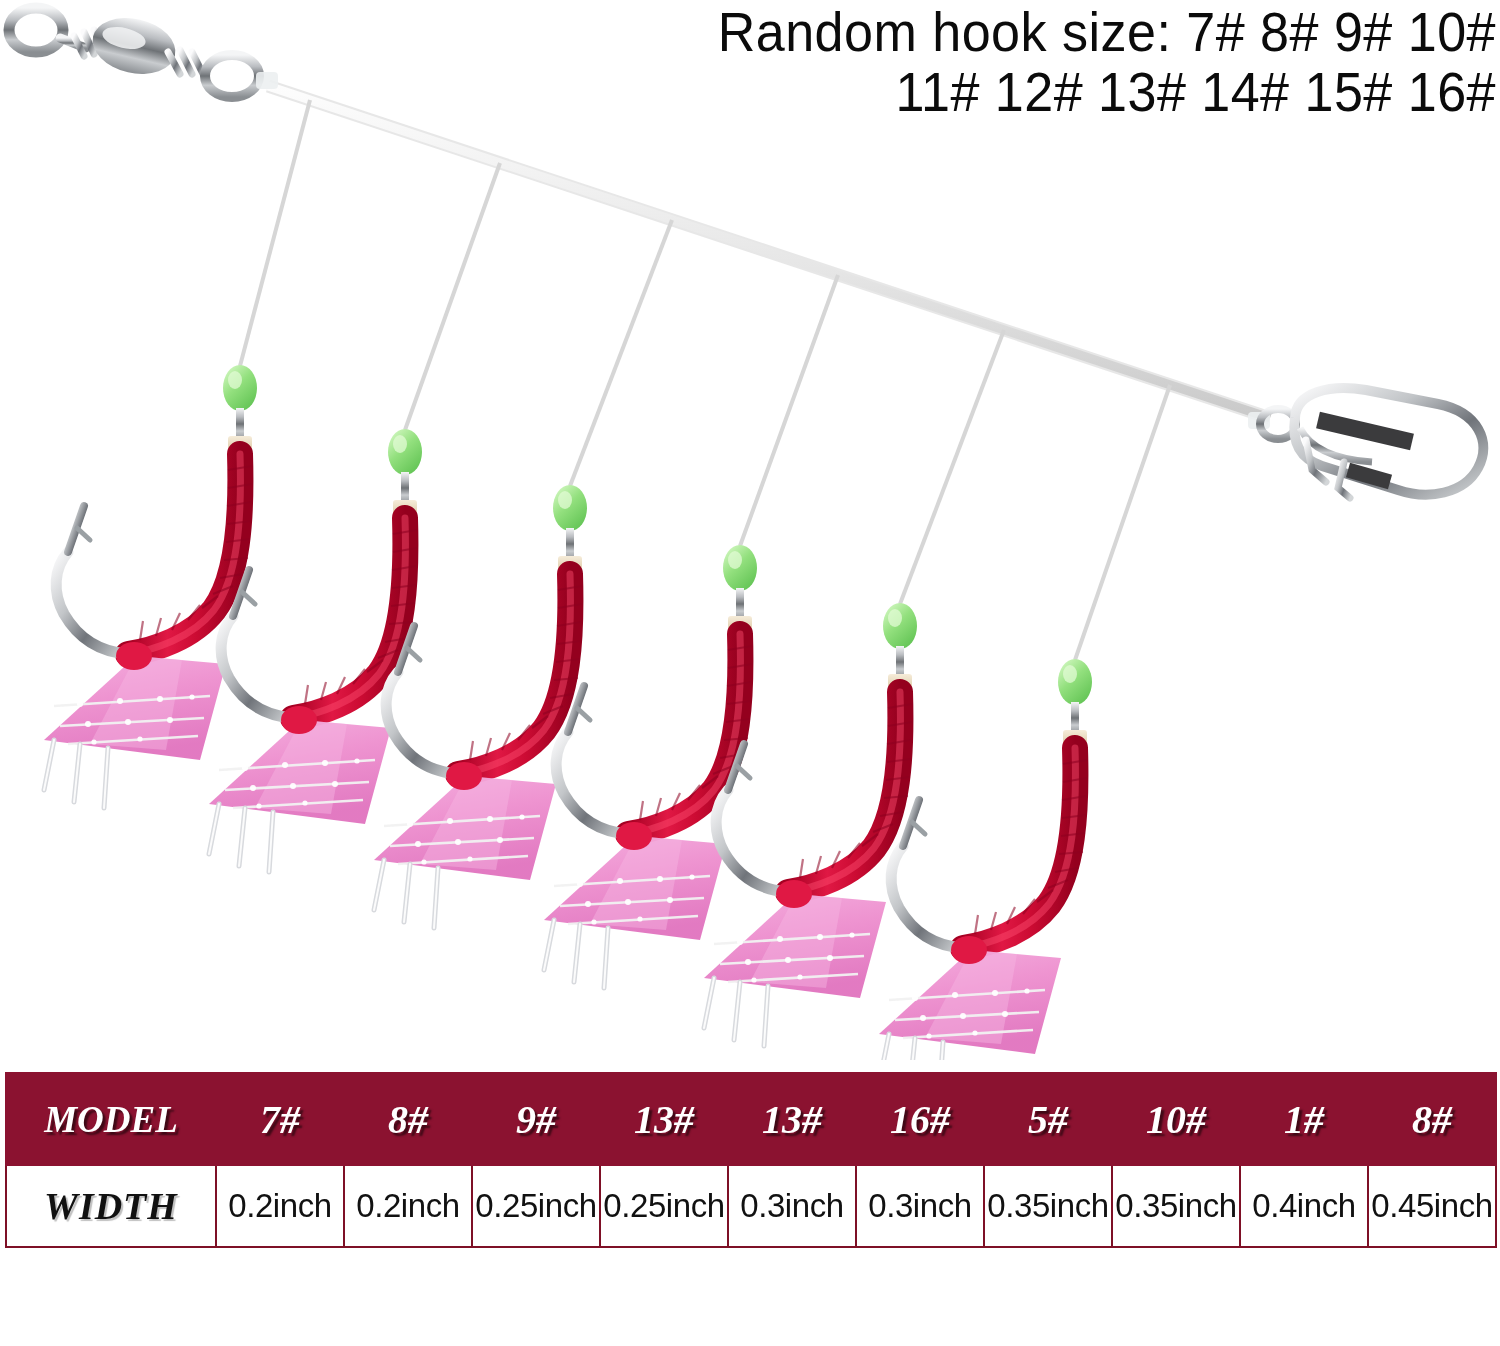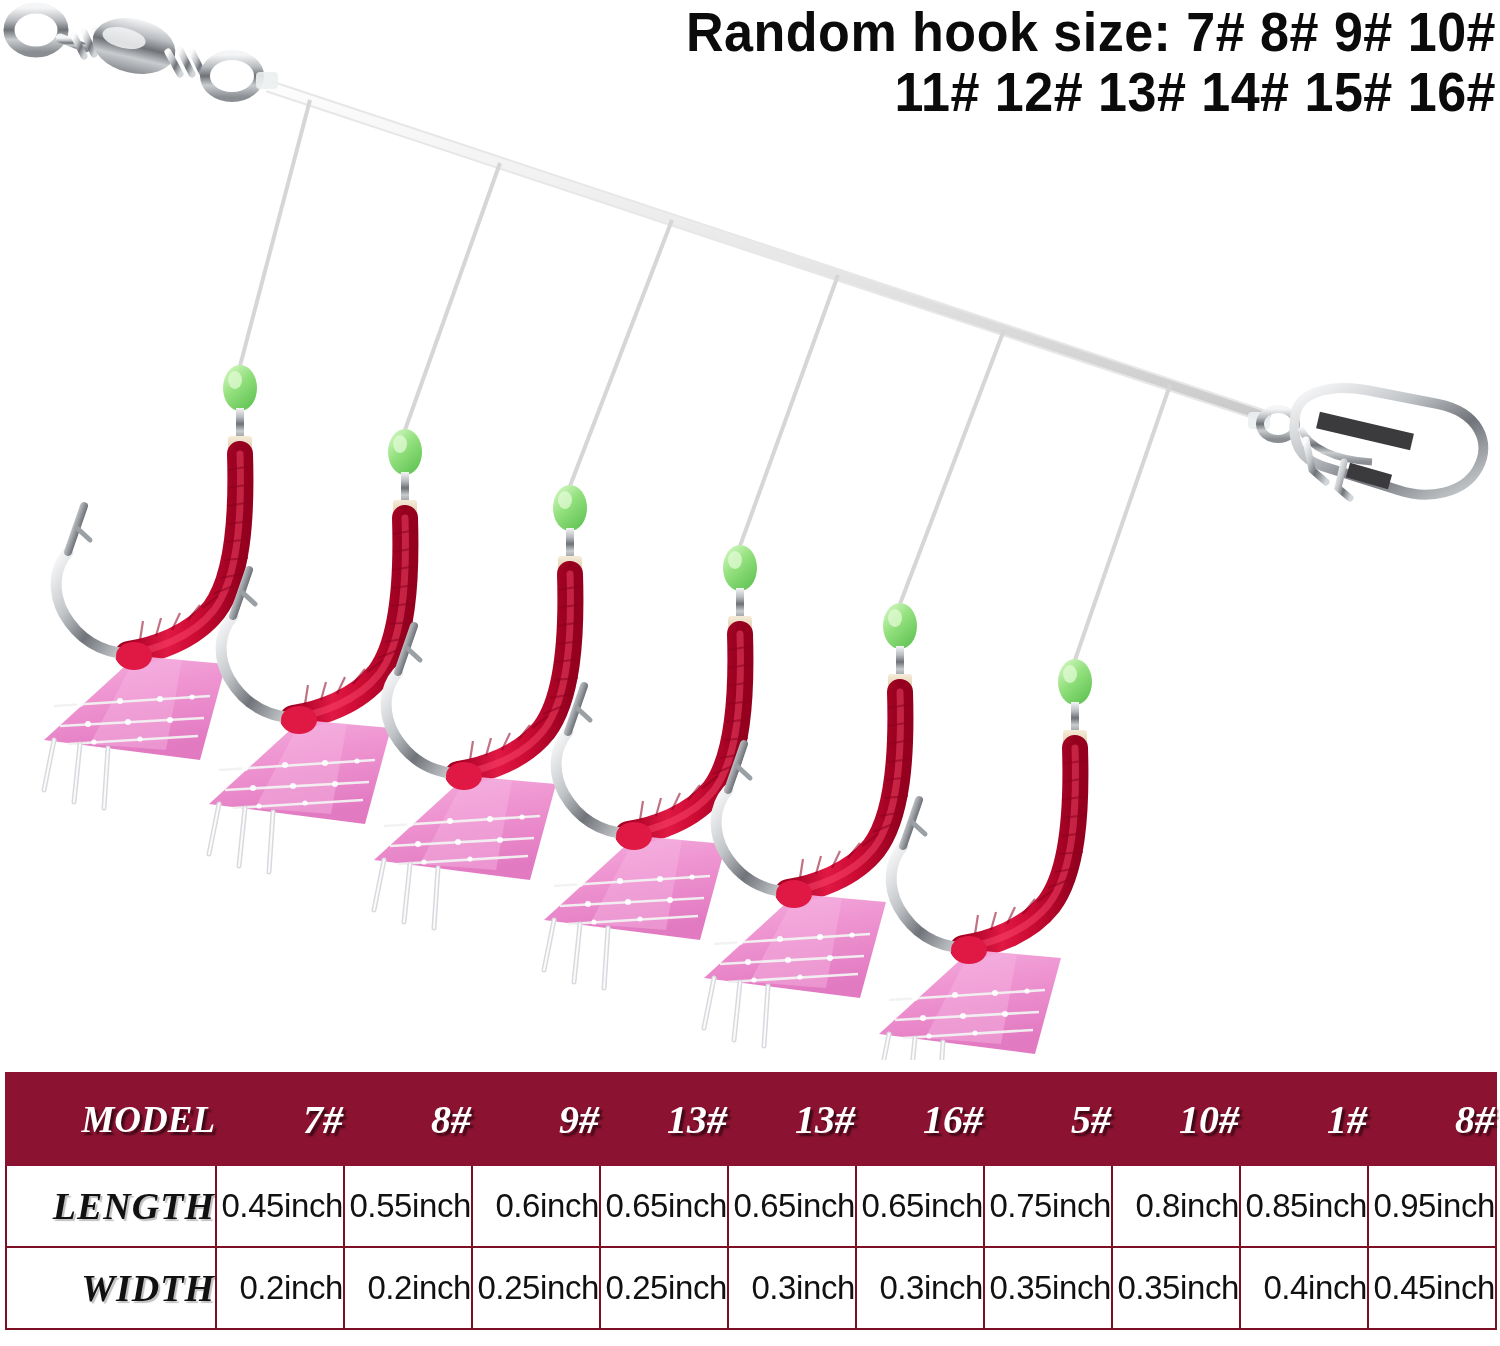--- a/index.html
+++ b/index.html
@@ -27,37 +27,37 @@
   #headline {
     position: absolute;
     left: 556px; top: 2px;
     width: 940px;
     text-align: right;
     color: #0b0b0b;
     font-family: "Liberation Sans Narrow", "Liberation Sans", sans-serif;
     font-size: 56px;
     line-height: 1.07;
     letter-spacing: 0.5px;
-    font-weight: 700;
+    font-weight: 400;
     white-space: nowrap;
   }
   #headline .hl-line { display: block; transform: scaleX(0.93); transform-origin: right center; }
 
   
   #spec-table {
     position: absolute;
     left: 5px; top: 1072px;
     width: 1490px;
     border-collapse: collapse;
     table-layout: fixed;
   }
   #spec-table td, #spec-table th {
     border: 2px solid #7e1026;
     padding: 0;
-    text-align: right;
+    text-align: center;
     vertical-align: middle;
   }
   #spec-table thead th {
     background: #8b1230;
     height: 92px;
     color: #ffffff;
     font-family: "Liberation Serif", serif;
     font-style: italic;
     font-weight: bold;
     font-size: 40px;
@@ -303,33 +303,20 @@
       <th>13#</th>
       <th>16#</th>
       <th>5#</th>
       <th>10#</th>
       <th>1#</th>
       <th>8#</th>
     </tr>
   </thead>
   <tbody>
     <tr>
-      <td class="row-label">LENGTH</td>
-      <td>0.45inch</td>
-      <td>0.55inch</td>
-      <td>0.6inch</td>
-      <td>0.65inch</td>
-      <td>0.65inch</td>
-      <td>0.65inch</td>
-      <td>0.75inch</td>
-      <td>0.8inch</td>
-      <td>0.85inch</td>
-      <td>0.95inch</td>
-    </tr>
-    <tr>
       <td class="row-label">WIDTH</td>
       <td>0.2inch</td>
       <td>0.2inch</td>
       <td>0.25inch</td>
       <td>0.25inch</td>
       <td>0.3inch</td>
       <td>0.3inch</td>
       <td>0.35inch</td>
       <td>0.35inch</td>
       <td>0.4inch</td>

